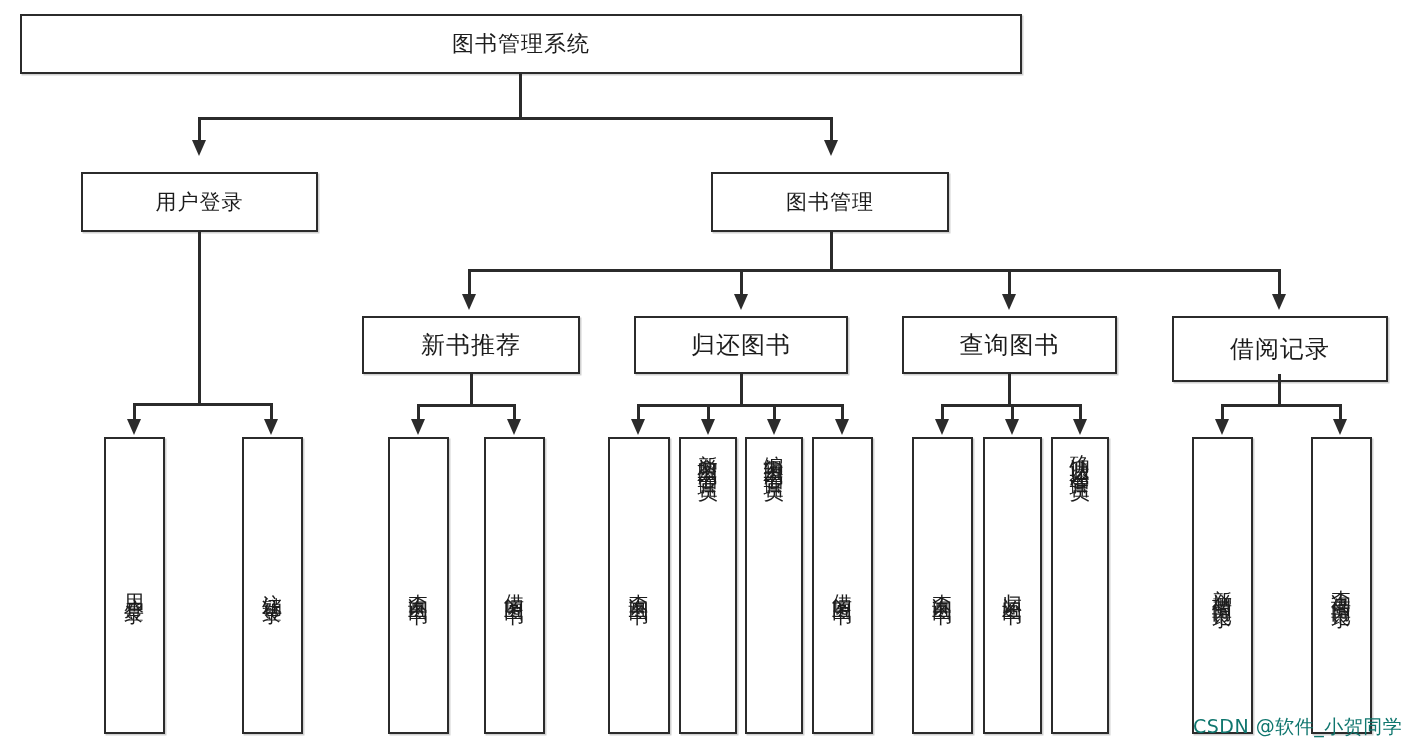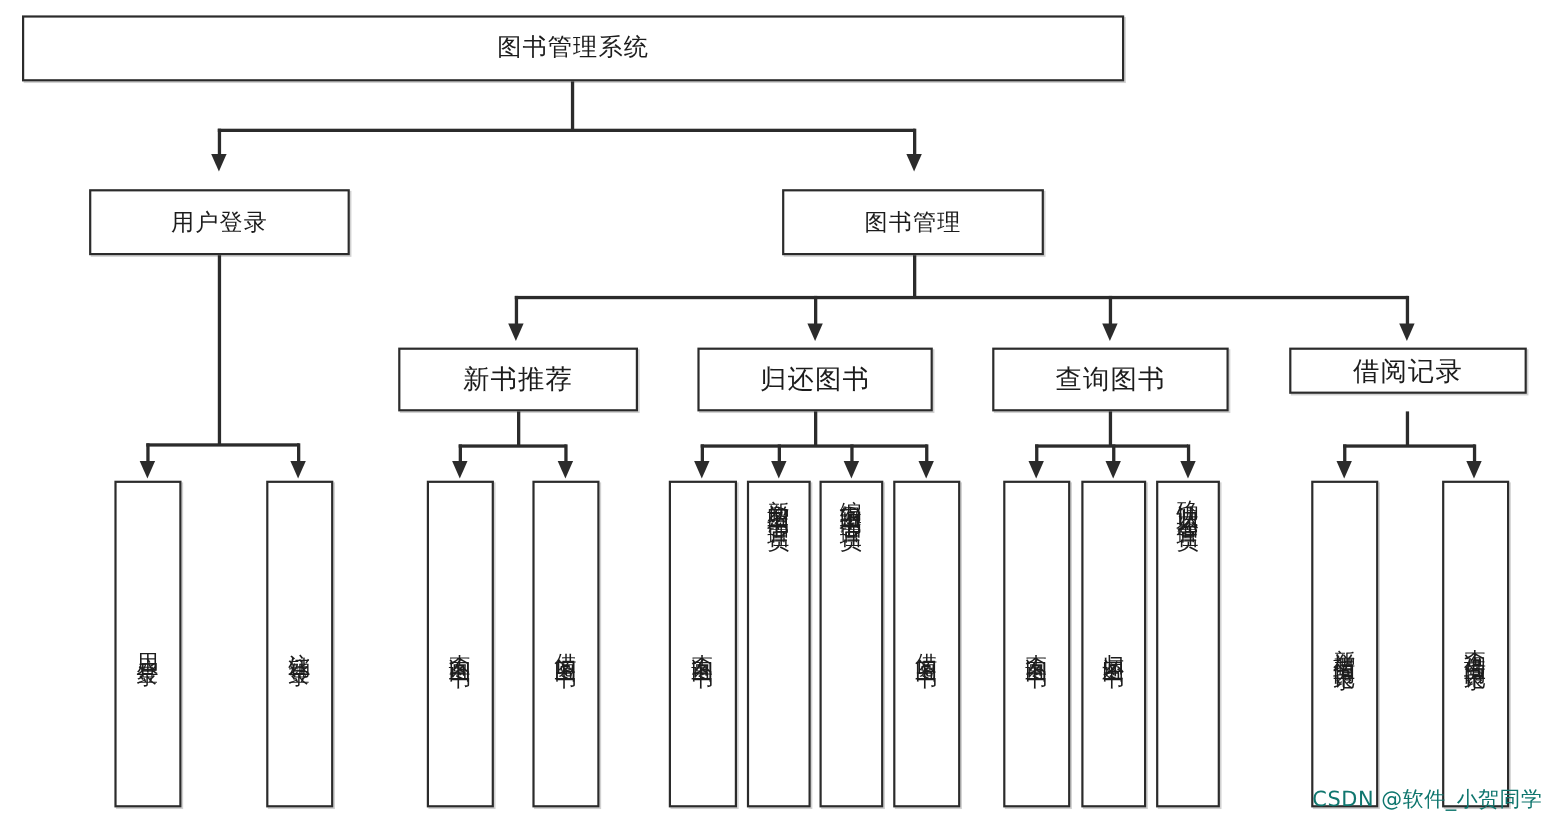--- a/index.html
+++ b/index.html
@@ -127,21 +127,21 @@
 
   <div class="node lvl3" style="left:362px;top:316px;width:218px;height:58px;">
     <span class="label">新书推荐</span>
   </div>
   <div class="node lvl3" style="left:634px;top:316px;width:214px;height:58px;">
     <span class="label">归还图书</span>
   </div>
   <div class="node lvl3" style="left:902px;top:316px;width:215px;height:58px;">
     <span class="label">查询图书</span>
   </div>
-  <div class="node lvl3" style="left:1172px;top:316px;width:216px;height:42px;">
+  <div class="node lvl3" style="left:1172px;top:316px;width:216px;height:66px;">
     <span class="label">借阅记录</span>
   </div>
 
   <div class="vline" style="left:470px;top:374px;height:32px;"></div>
   <div class="hline" style="left:417px;top:404px;width:98px;"></div>
   <div class="vline" style="left:417px;top:404px;height:19px;"></div>
   <div class="vline" style="left:513px;top:404px;height:19px;"></div>
   <div class="arrow" style="left:411px;top:419px;"></div>
   <div class="arrow" style="left:507px;top:419px;"></div>
 

